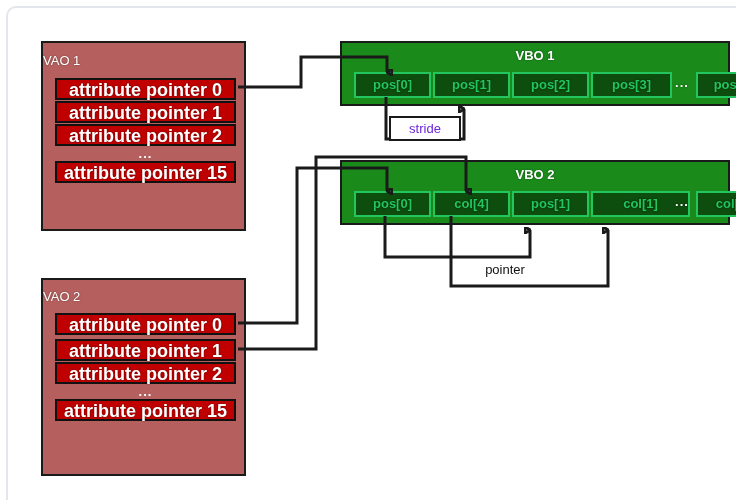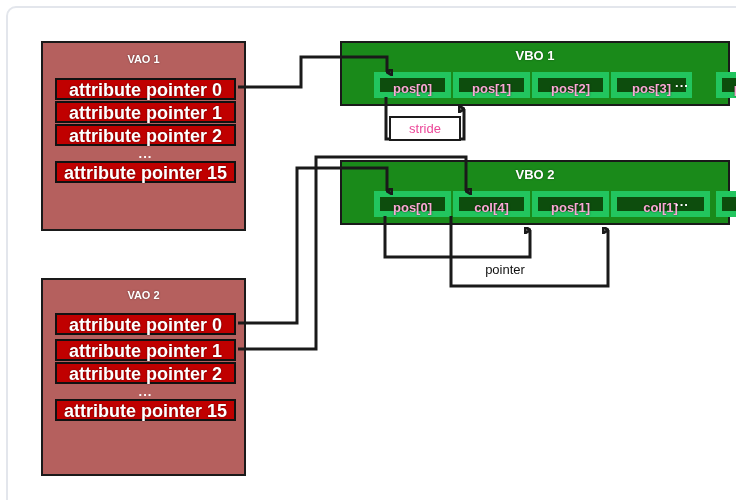--- a/index.html
+++ b/index.html
@@ -29,24 +29,23 @@
   
   .vao {
     position: absolute;
     background: #b5605e;
     border: 2px solid #1a1a1a;
     box-sizing: border-box;
   }
   .vao-title {
     position: absolute;
     left: 0; right: 0;
-    text-align: center;
-    color: #ffffff;
-    font-size: 11px;
-    font-weight: bold;
+    color: #ffffff;
+    font-size: 13px;
+    font-weight: normal;
     text-shadow: 0 0 2px rgba(0,0,0,.45);
   }
   .ptr {
     position: absolute;
     background: #c00000;
     border: 2px solid #111111;
     box-sizing: border-box;
     color: #ffffff;
     font-size: 18px;
     font-weight: bold;
@@ -77,49 +76,48 @@
     left: 0; right: 0;
     text-align: center;
     color: #ffffff;
     font-size: 13px;
     font-weight: bold;
     text-shadow: 0 0 2px rgba(0,0,0,.45);
   }
   .cell {
     position: absolute;
     background: #0d4d0d;
-    border: 6px solid #22c55e;
-    box-sizing: border-box;
-    color: #f9a8d4;
+    border: 2px solid #22c55e;
+    box-sizing: border-box;
+    color: #22c55e;
     font-size: 13px;
     font-weight: bold;
     text-align: center;
     line-height: 22px;
     text-shadow: 0 0 2px rgba(0,0,0,.6);
     white-space: nowrap;
-    margin-left: 20px;
   }
   .ell-green {
     position: absolute;
     color: #ffffff;
     font-size: 13px;
     font-weight: bold;
     text-align: center;
     line-height: 22px;
     letter-spacing: 1px;
     text-shadow: 0 0 2px rgba(0,0,0,.5);
   }
 
   
   .stride-label {
     position: absolute;
     background: #ffffff;
     border: 2px solid #1a1a1a;
     box-sizing: border-box;
-    color: #ec4899;
+    color: #6d28d9;
     font-size: 13px;
     text-align: center;
     white-space: nowrap;
   }
   .strides-label {
     position: absolute;
     background: #ffffff;
     color: #111111;
     font-size: 13px;
     text-align: center;

